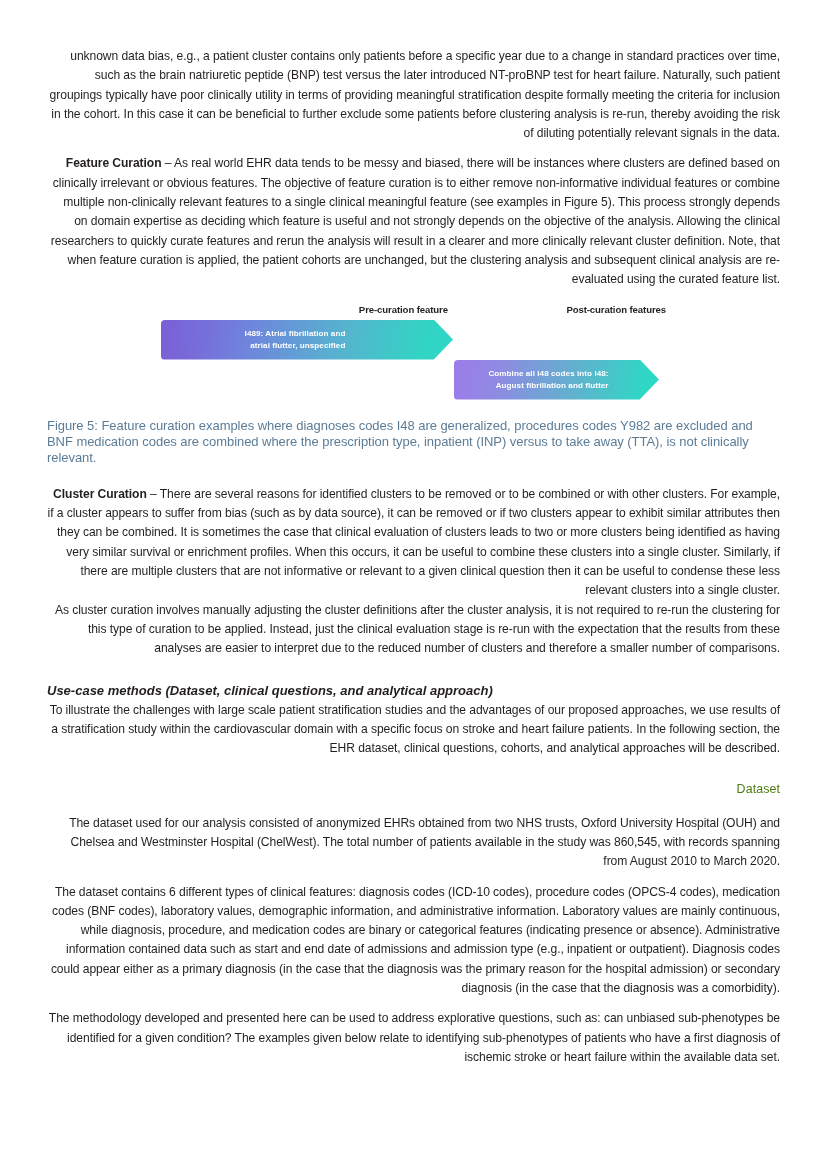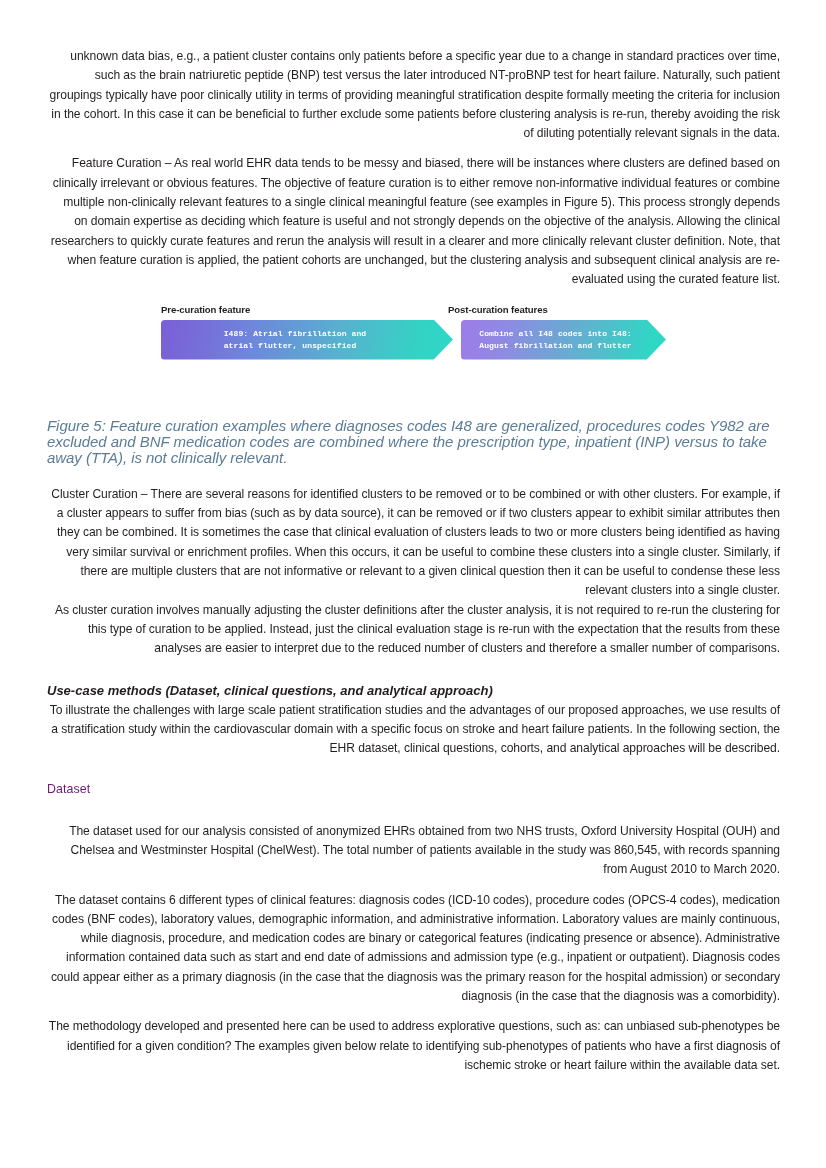--- a/index.html
+++ b/index.html
@@ -29,37 +29,38 @@
     font-size: 12.1px;
     line-height: 19.3px;
     color: #231f20;
     text-align: right;
     letter-spacing: -0.07px;
   }
   p.tight {
     margin-bottom: 0;
   }
   .lead-bold {
-    font-weight: normal;
+    font-weight: bold;
   }
   h4.section-subhead {
     margin: 0 0 0 0;
     font-size: 13px;
     line-height: 19.3px;
     font-weight: bold;
     font-style: italic;
     color: #231f20;
   }
   h3.gray-heading {
-    margin: 0 0 24px 0;
+    margin: 0 0 16px 0;
     font-size: 12.4px;
     line-height: 18px;
     font-weight: normal;
-    color: #701a75;
+    color: #4d7c0f;
     letter-spacing: 0.1px;
+    text-align: right;
   }
   .spacer-18 { height: 18px; }
   .spacer-12 { height: 12px; }
   .spacer-10 { height: 10px; }
 
   
   .figure-block {
     margin: 14px 0 0 0;
     width: 733px;
   }
@@ -70,21 +71,21 @@
   }
   .col-headers {
     display: flex;
     width: 100%;
     margin-bottom: 5px;
   }
   .col-header {
     font-size: 9.6px;
     font-weight: bold;
     color: #231f20;
-    text-align: left;
+    text-align: right;
     letter-spacing: -0.1px;
   }
   .col-header.pre  { width: 287px; }
   .col-header.post { width: 218px; }
 
   .chev-row {
     position: relative;
     height: 40px;
     margin-bottom: 5px;
   }
@@ -92,55 +93,54 @@
     position: absolute;
     top: 0;
     height: 40px;
     display: flex;
     align-items: center;
     justify-content: center;
     color: #ffffff;
     font-size: 8.1px;
     font-weight: bold;
     line-height: 11.4px;
-    text-align: left;
+    text-align: right;
     letter-spacing: 0.06px;
     box-sizing: border-box;
-    font-family: Liberation Mono, monospace;
   }
   .chev-left {
     left: 0;
     width: 292px;
     background: linear-gradient(100deg, #7a5fd6 0%, #7670da 16%, #6f85dc 30%, #56b3cf 62%, #33d3c4 88%, #2ed8c6 100%);
     clip-path: polygon(0 0, 93.4% 0, 100% 50%, 93.4% 100%, 0 100%, 0 0);
     border-radius: 4px 0 0 4px;
     padding: 0 34px 0 10px;
   }
   .chev-right {
-    left: 300px;
+    left: 293px;
     width: 205px;
     background: linear-gradient(100deg, #9d7ce9 0%, #8f8ae2 22%, #5cb5cd 62%, #2fd7c5 92%, #2ed9c6 100%);
     clip-path: polygon(0 0, 90.6% 0, 100% 50%, 90.6% 100%, 0 100%, 0 0);
     border-radius: 4px 0 0 4px;
     padding: 0 24px 0 8px;
+    margin-top: 40px;
   }
   .chev-row.r2 .chev-left,
   .chev-row.r2 .chev-right {
     background: linear-gradient(100deg, #8460e0 0%, #7a72dc 20%, #55b4cf 62%, #2fd7c5 92%, #2ed9c6 100%);
   }
   .chev-row.r2 .chev-right {
     background: linear-gradient(100deg, #9b7ce9 0%, #8e89e3 22%, #5cb5cd 62%, #2fd7c5 92%, #2ed9c6 100%);
   }
   .chev-line2 { display: block; }
 
   .fig-caption {
     margin: 13px 0 0 0;
-    font-size: 15px;
+    font-size: 13px;
     line-height: 16.4px;
-    font-style: italic;
     color: #5b7c97;
     letter-spacing: -0.05px;
   }
 
   
   .footer {
     position: absolute;
     left: 0;
     top: 1079px;
     width: 826px;

